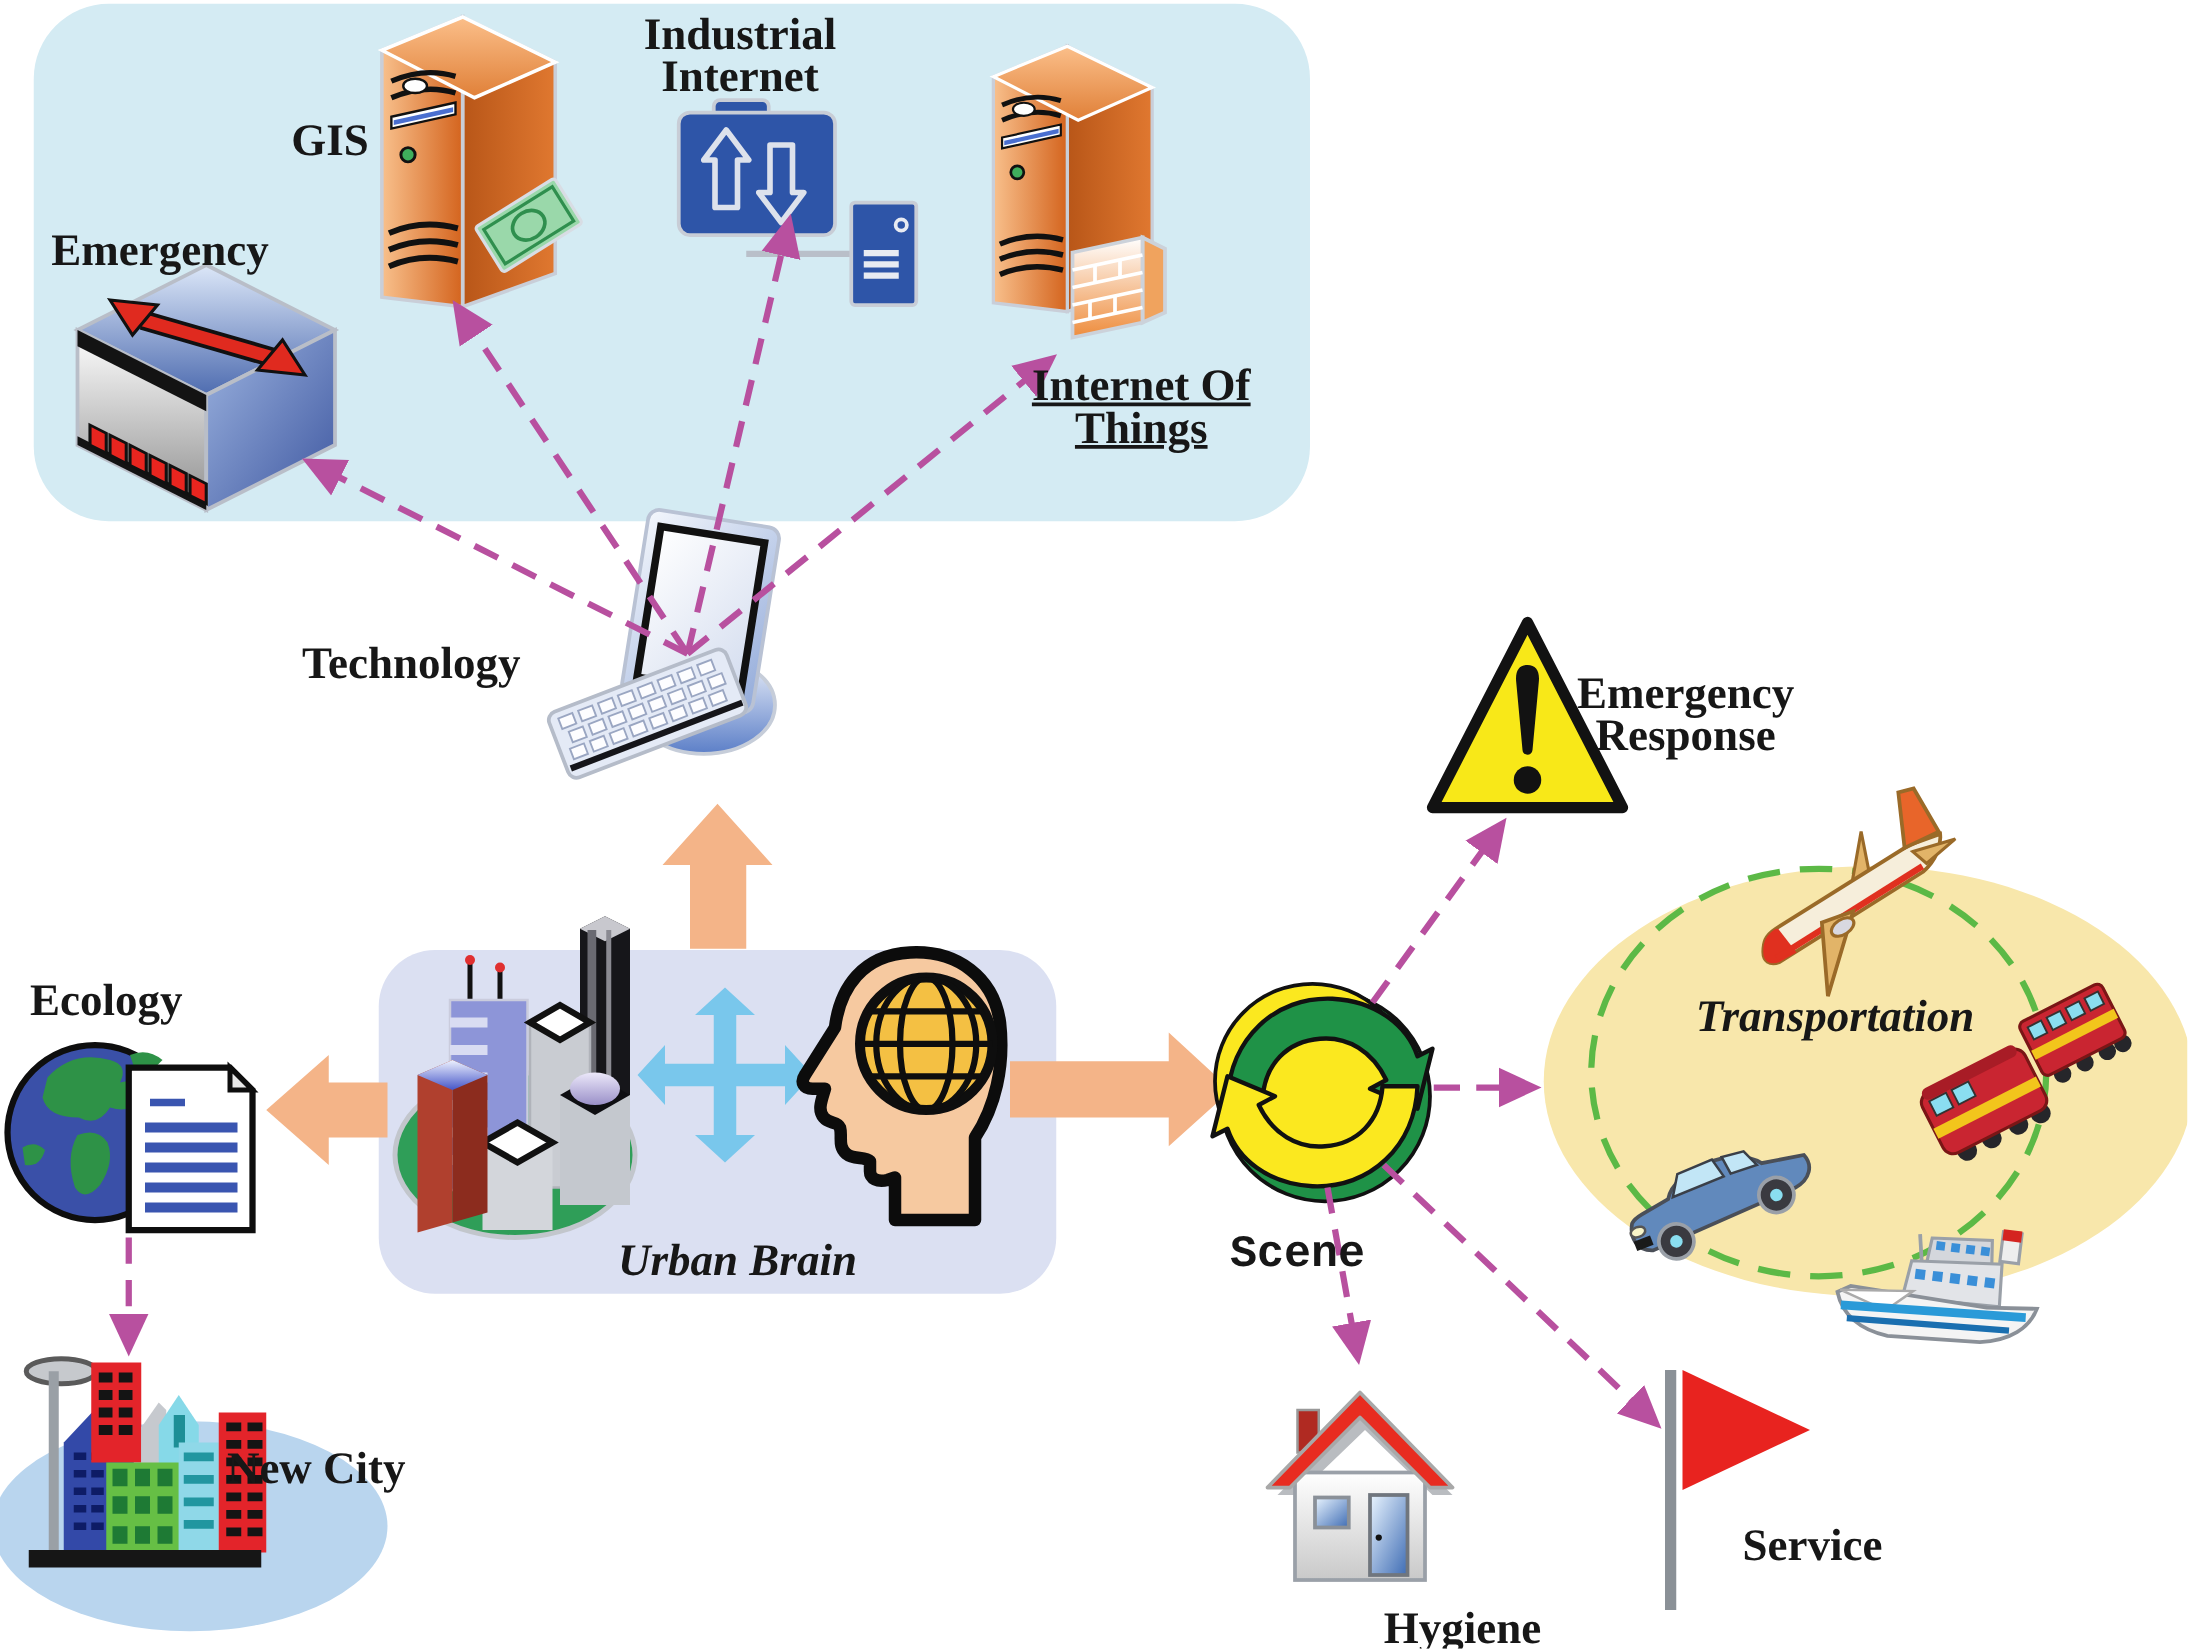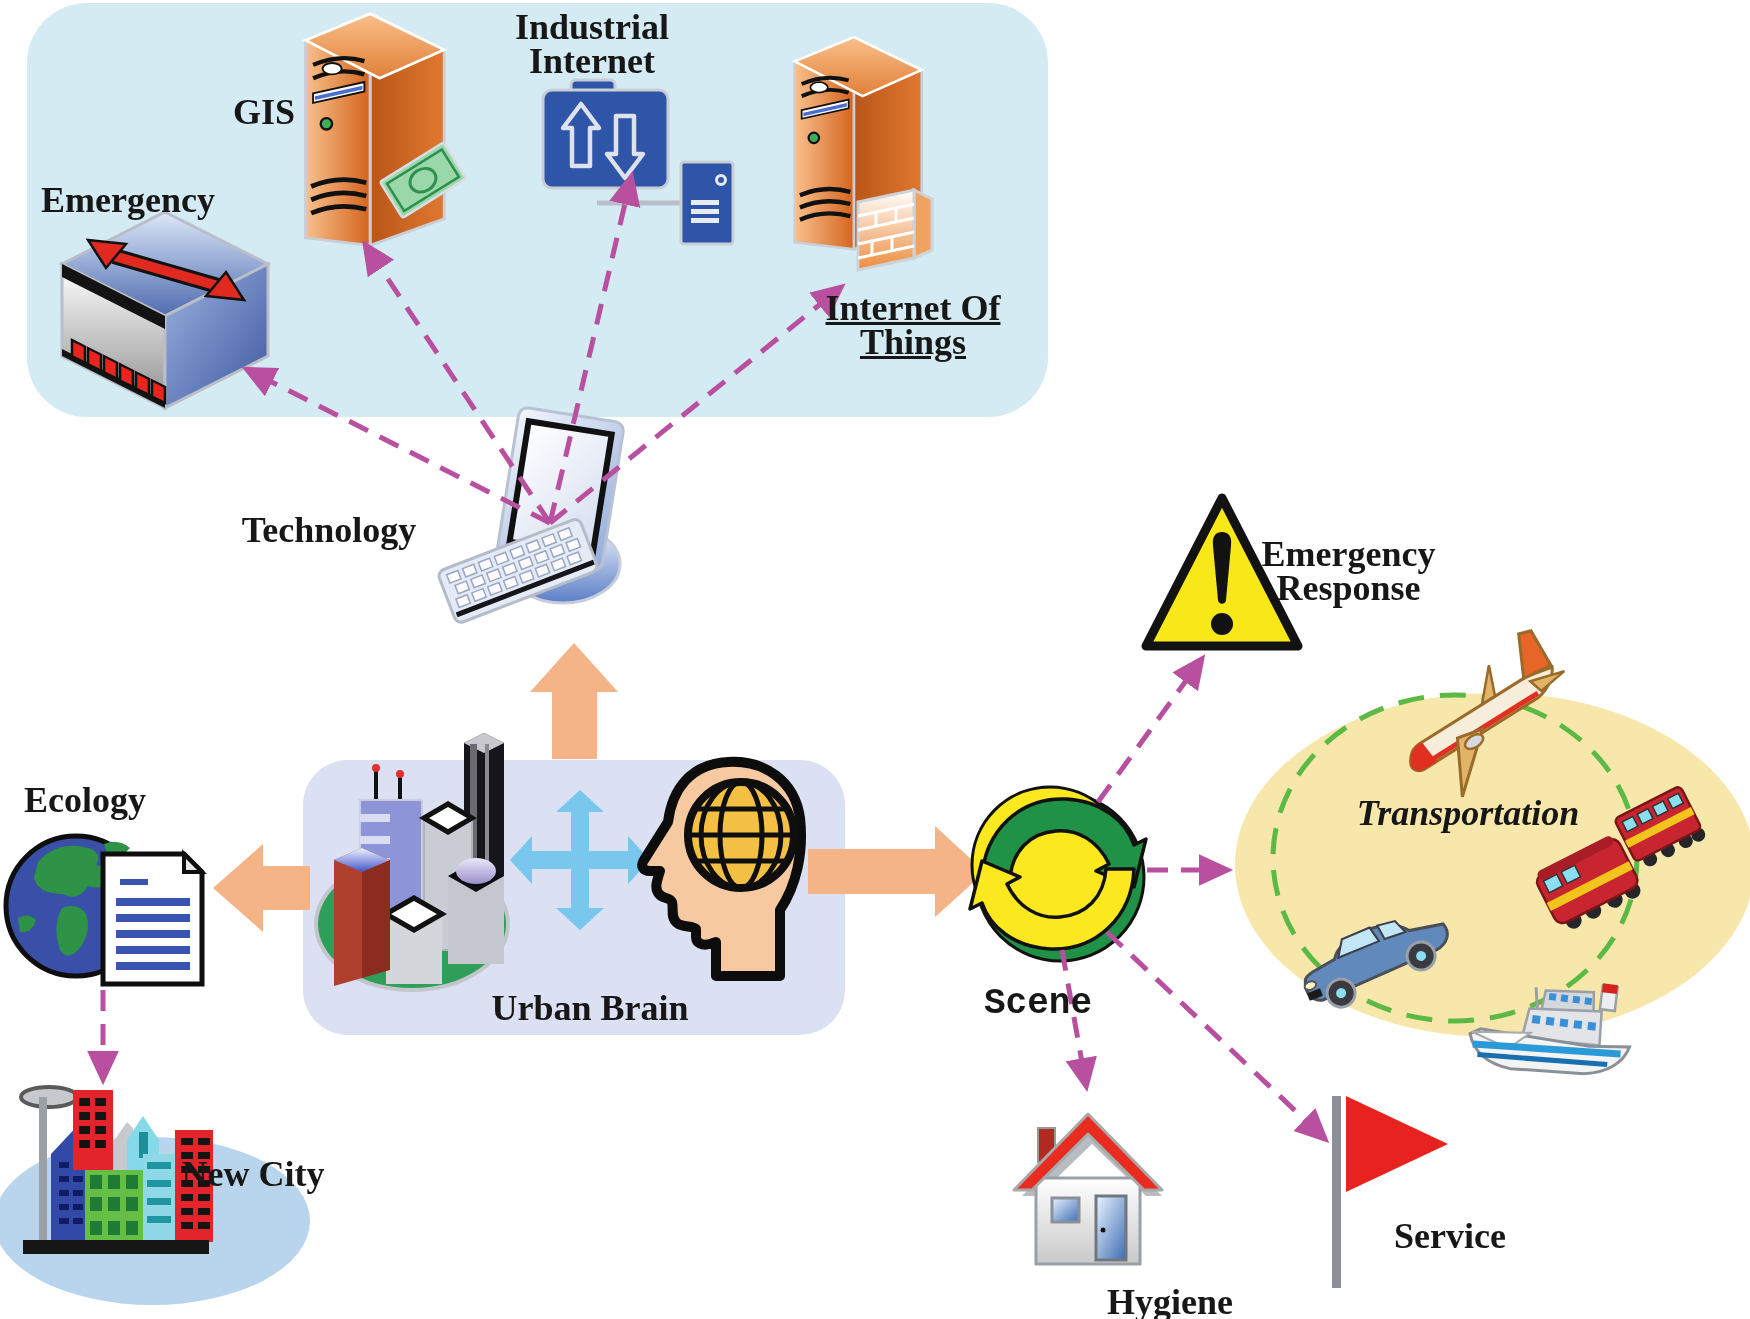--- a/index.html
+++ b/index.html
@@ -465,21 +465,21 @@
   <div class="label" style="left:28px;top:183px;width:200px;">Emergency</div>
   <div class="label" style="left:204px;top:95px;width:120px;">GIS</div>
   <div class="label" style="left:452px;top:10px;width:280px;">
     <div>Industrial Internet</div>
   </div>
   <div class="label" style="left:823px;top:291px;width:180px;text-decoration:underline;">
     <div>Internet Of</div>
     <div>Things</div>
   </div>
   <div class="label" style="left:229px;top:513px;width:200px;">Technology</div>
-  <div class="label" style="left:490px;top:991px;width:200px;">Urban Brain</div>
+  <div class="label" style="left:490px;top:991px;width:200px;font-style:italic;">Urban Brain</div>
   <div class="label" style="left:0px;top:783px;width:170px;">Ecology</div>
   <div class="label" style="left:168px;top:1157px;width:170px;">New City</div>
   <div class="label" style="left:958px;top:987px;width:160px;font-family:Liberation Mono, monospace;">Scene</div>
   <div class="label" style="left:1256px;top:537px;width:185px;">
     <div>Emergency</div>
     <div>Response</div>
   </div>
   <div class="label" style="left:1348px;top:796px;width:240px;font-style:italic;">Transportation</div>
   <div class="label" style="left:1370px;top:1219px;width:160px;">Service</div>
   <div class="label" style="left:1090px;top:1285px;width:160px;">Hygiene</div>

